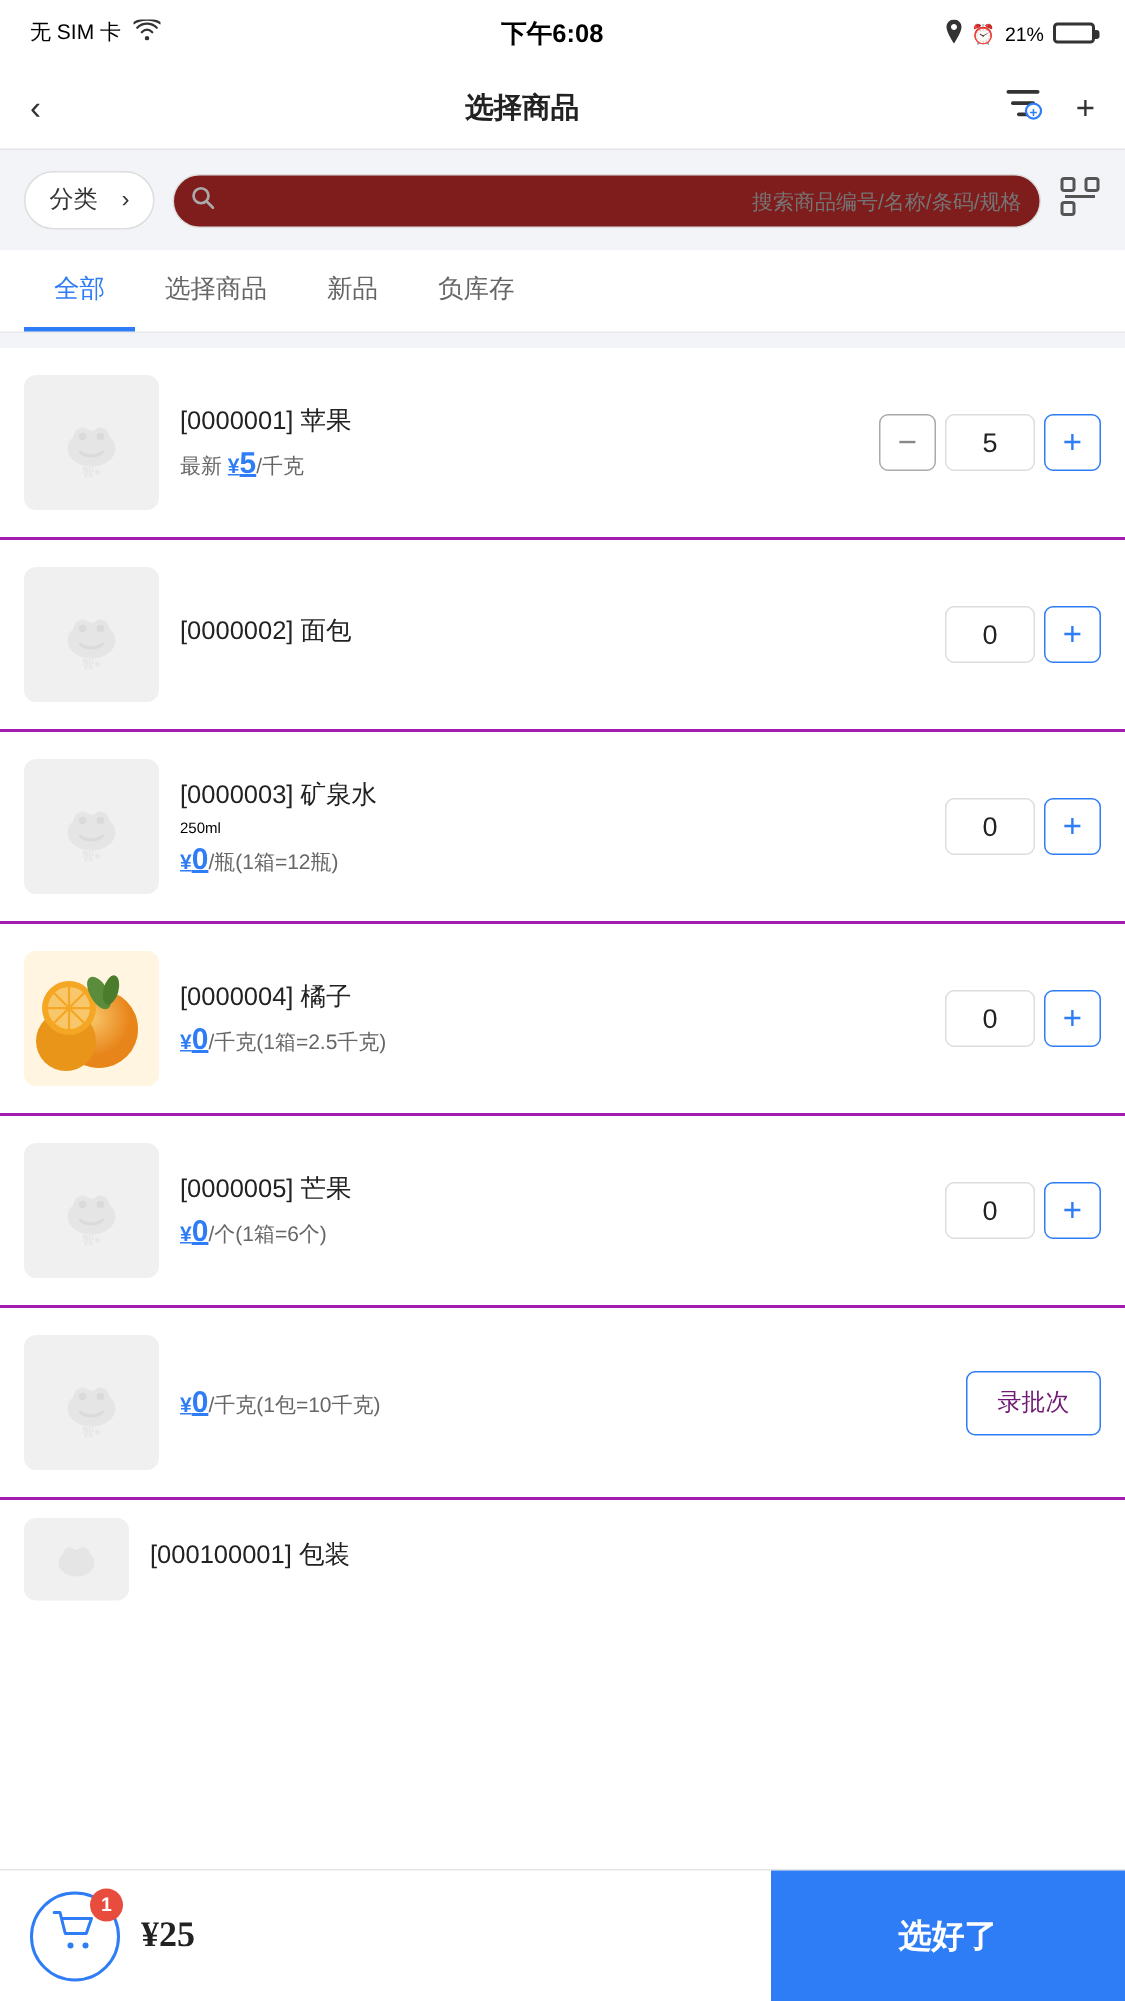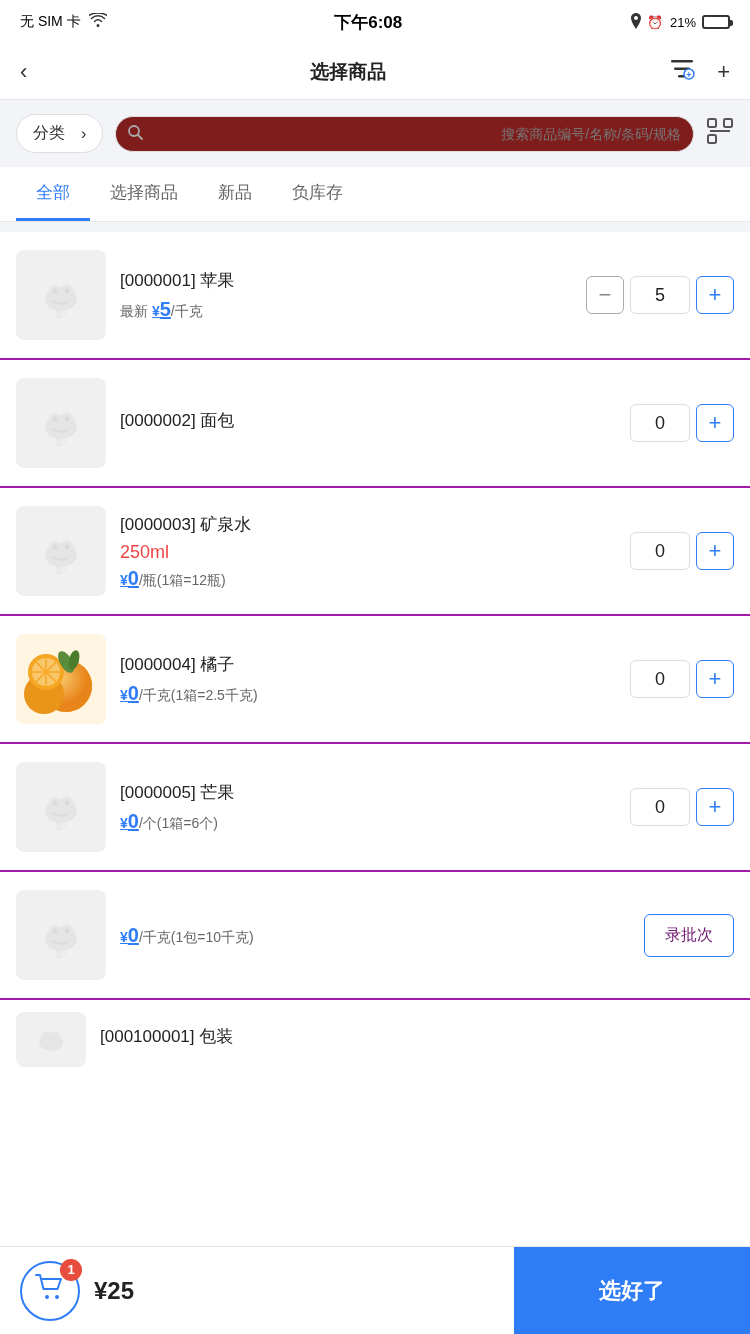--- a/index.html
+++ b/index.html
@@ -175,22 +175,22 @@
       flex: 1;
       min-width: 0;
     }
     .product-name {
       font-size: 17px;
       color: #222;
       font-weight: 500;
       margin-bottom: 6px;
     }
     .product-spec {
-      font-size: 18px;
-      color: #ef4444;
+      font-size: 10px;
+      color: #000000;
       margin-bottom: 4px;
     }
     .product-price {
       font-size: 14px;
       color: #666;
     }
     .price-value {
       color: #2e7cf6;
       font-size: 20px;
       font-weight: 600;
@@ -296,20 +296,21 @@
       font-size: 13px;
       font-weight: 700;
       display: flex;
       align-items: center;
       justify-content: center;
     }
     .cart-total {
       font-size: 24px;
       font-weight: 700;
       color: #222;
+      font-family: Liberation Serif, serif;
     }
     .confirm-btn {
       width: 236px;
       height: 88px;
       background: #2e7cf6;
       border: none;
       color: #fff;
       font-size: 22px;
       font-weight: 600;
       cursor: pointer;

